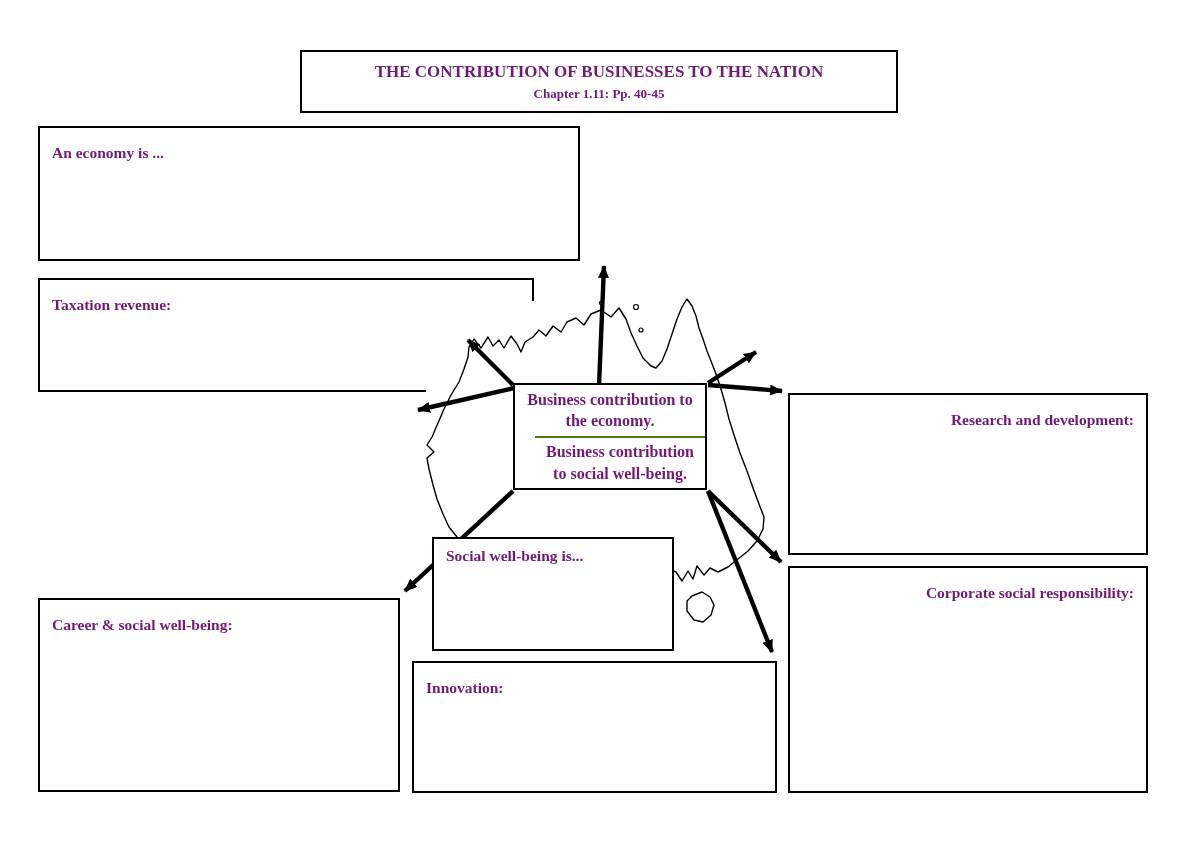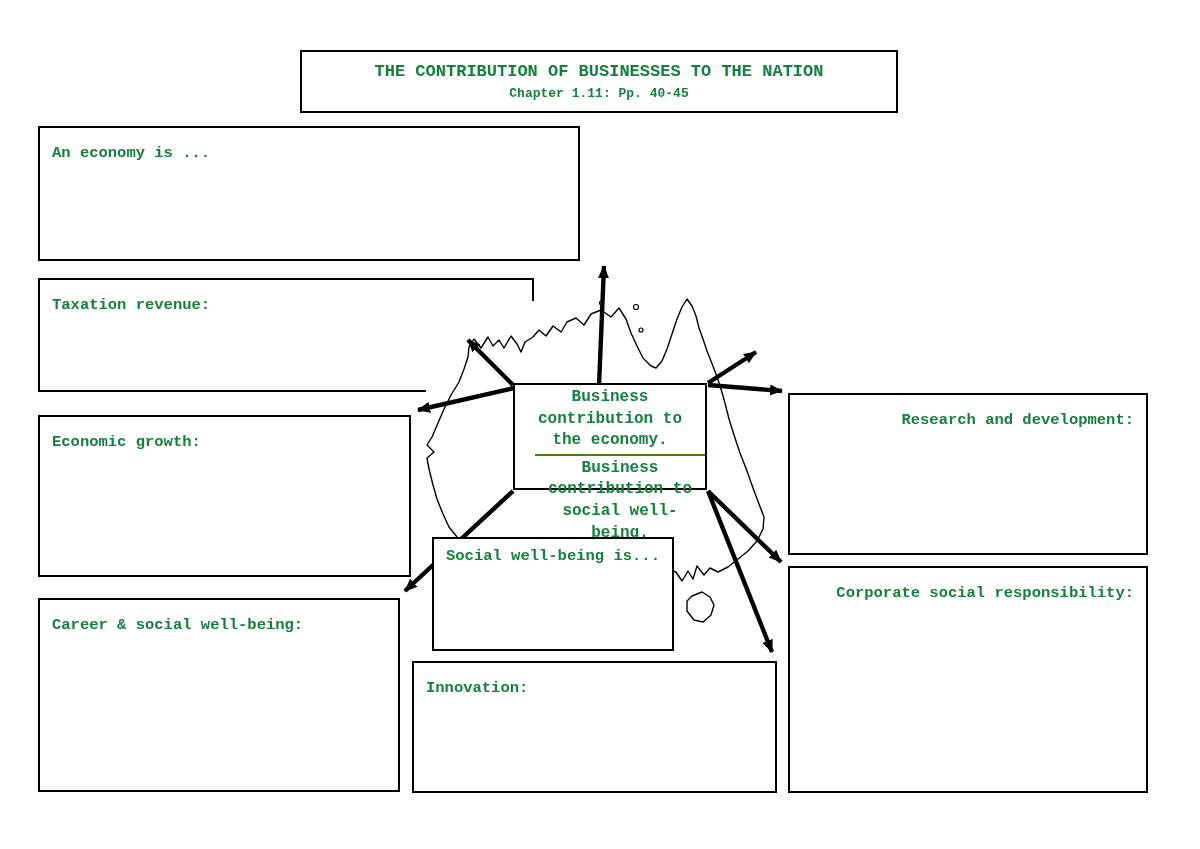--- a/index.html
+++ b/index.html
@@ -1,18 +1,18 @@
 <!DOCTYPE html>
 <html><head>
 <meta charset="utf-8">
 <style>
   html,body{margin:0;padding:0;background:#ffffff;}
   #canvas{
     position:relative;width:1200px;height:849px;background:#ffffff;
-    font-family:Liberation Mono, monospace;color:#15803d;overflow:hidden;
+    font-family:Liberation Serif, serif;color:#701a75;overflow:hidden;
   }
   .box{
     position:absolute;background:#ffffff;border:2px solid #000000;
     box-sizing:border-box;z-index:1;
   }
   .box .lbl{
     font-weight:bold;font-size:15.5px;line-height:1.2;padding:8px 12px;margin-top:8px;
   }
   .lbl.left{text-align:left;}
   .lbl.right{text-align:right;}
@@ -58,23 +58,20 @@
   <div class="box" style="left:38px;top:126px;width:542px;height:135px;">
     <div class="lbl left">An economy is ...</div>
   </div>
 
 
   <div class="box" style="left:38px;top:278px;width:496px;height:114px;">
     <div class="lbl left">Taxation revenue:</div>
   </div>
 
 
-  <div class="box" style="left:38px;top:415px;width:373px;height:162px;">
-    <div class="lbl left">Economic growth:</div>
-  </div>
 
   <div class="box" style="left:788px;top:393px;width:360px;height:162px;">
     <div class="lbl right">Research and development:</div>
   </div>
 
   <div class="box" style="left:38px;top:598px;width:362px;height:194px;">
     <div class="lbl left">Career &amp; social well-being:</div>
   </div>
 
   <div class="box" style="left:788px;top:566px;width:360px;height:227px;">

